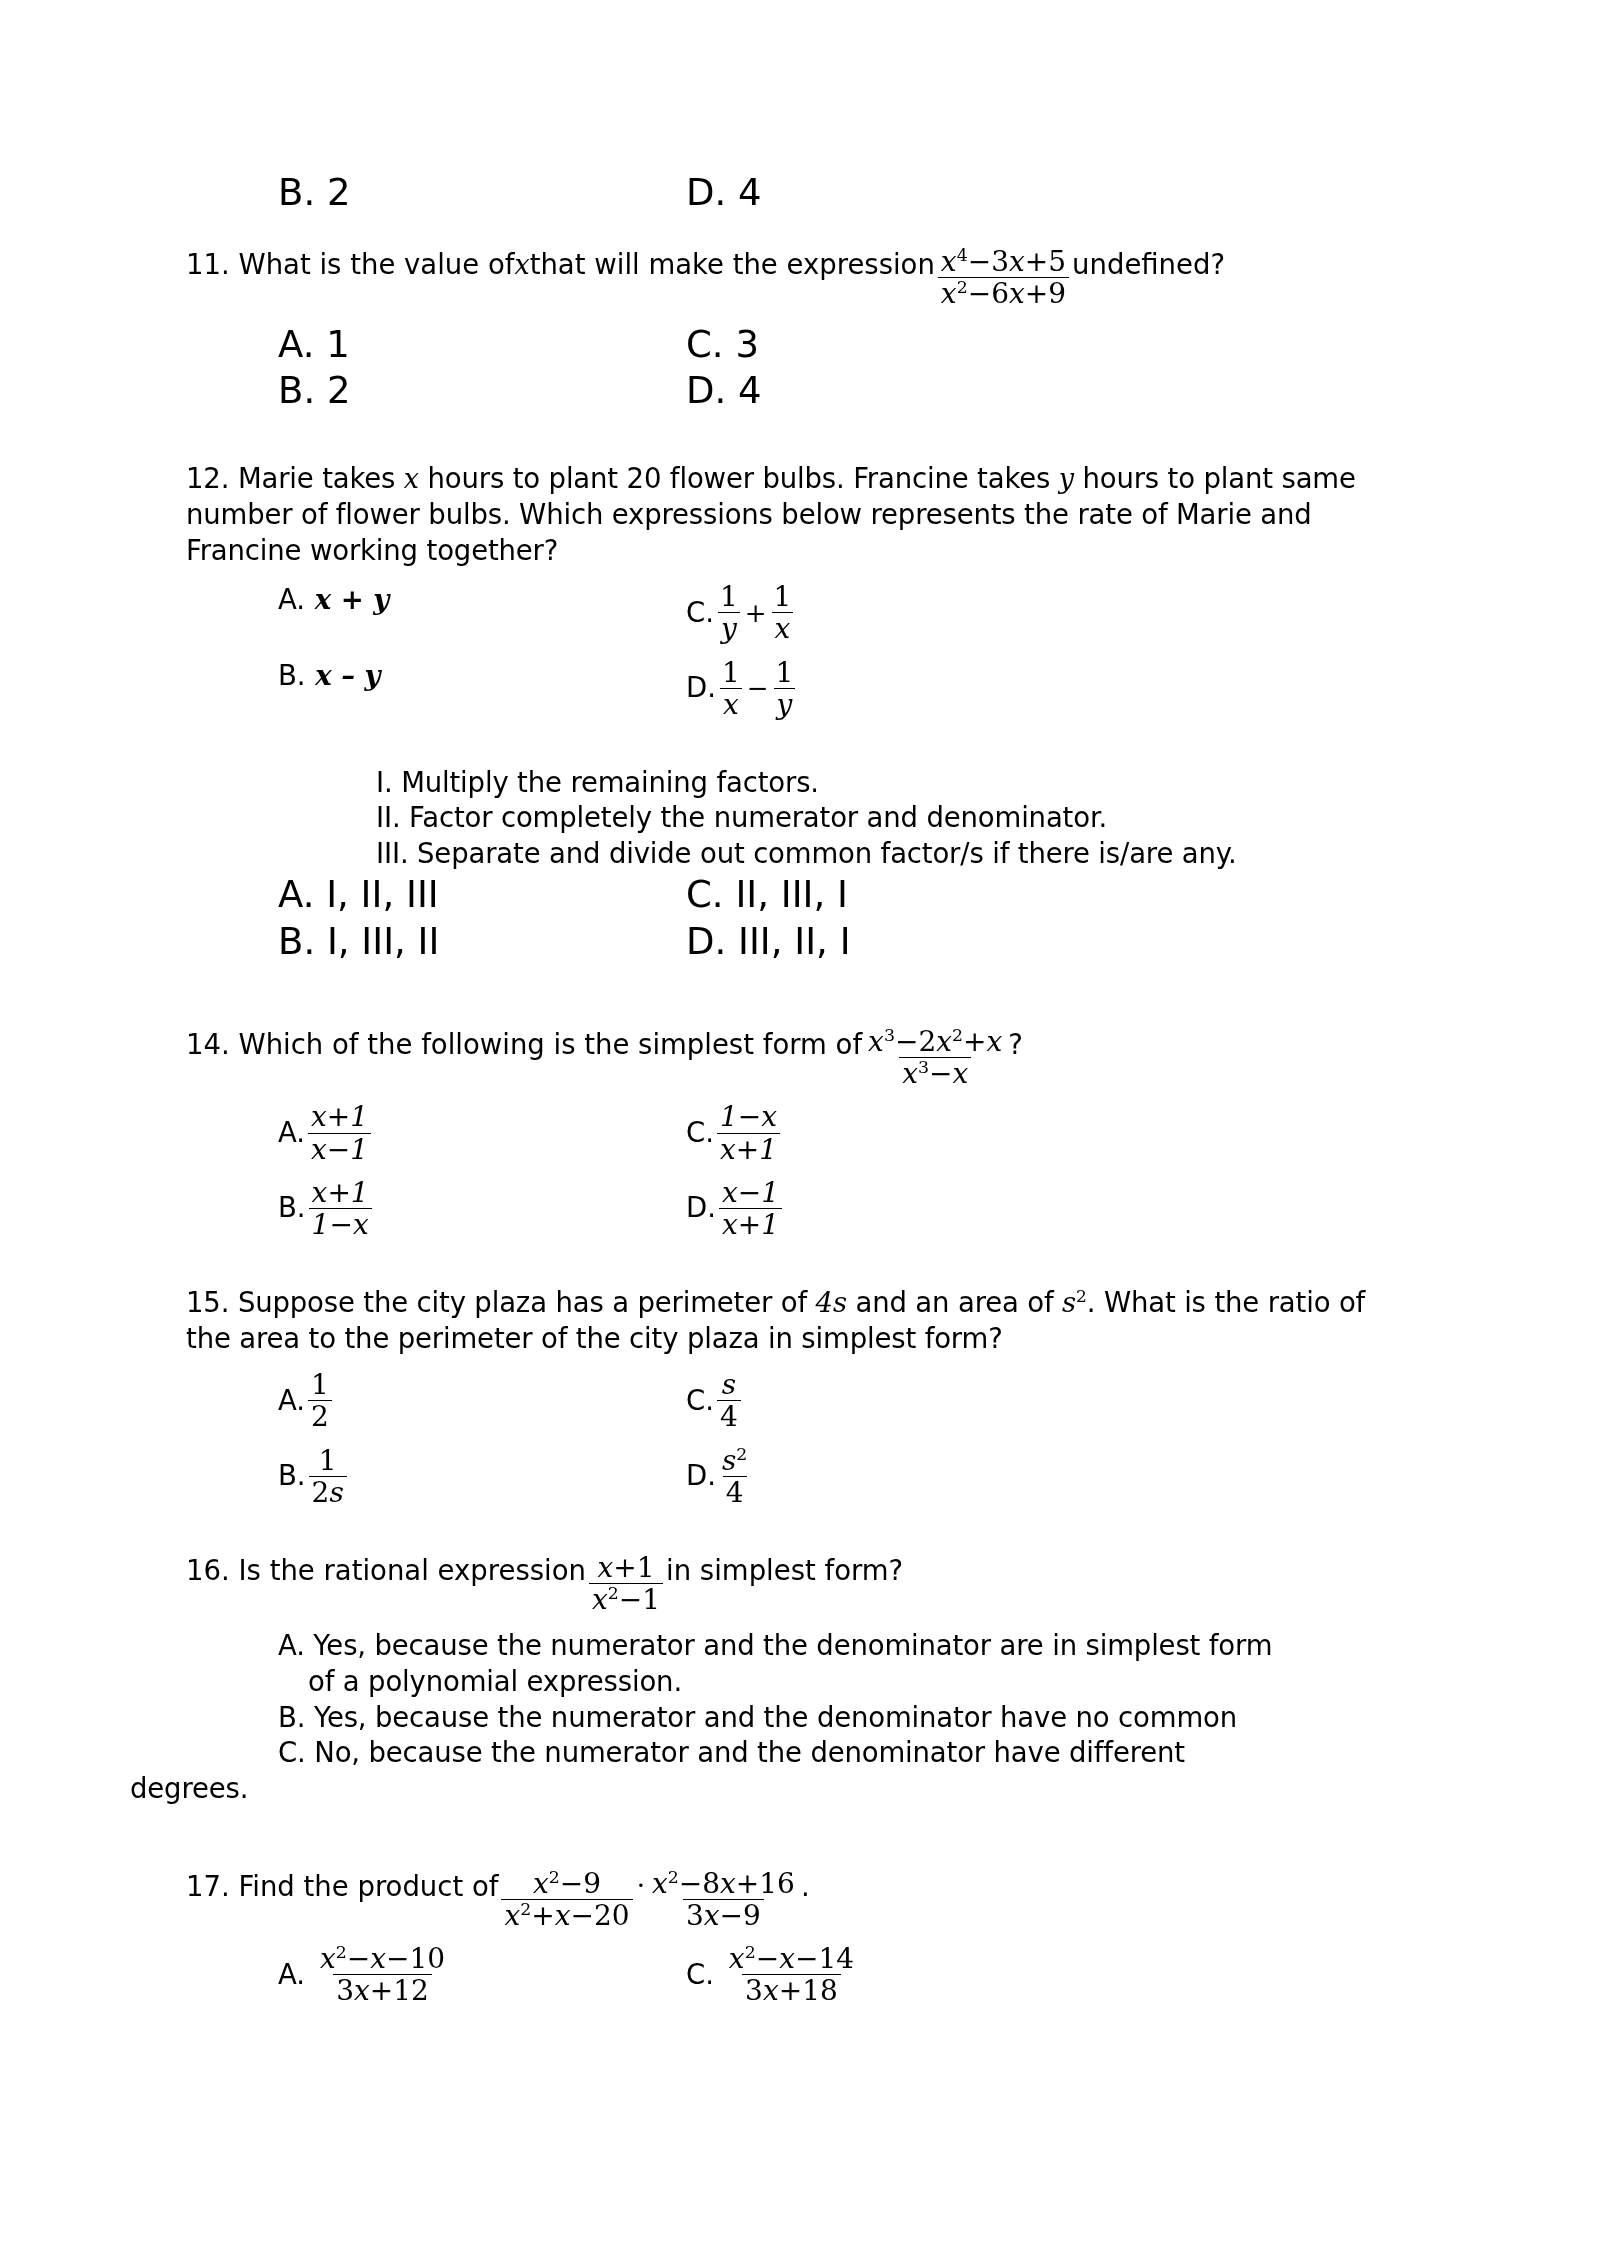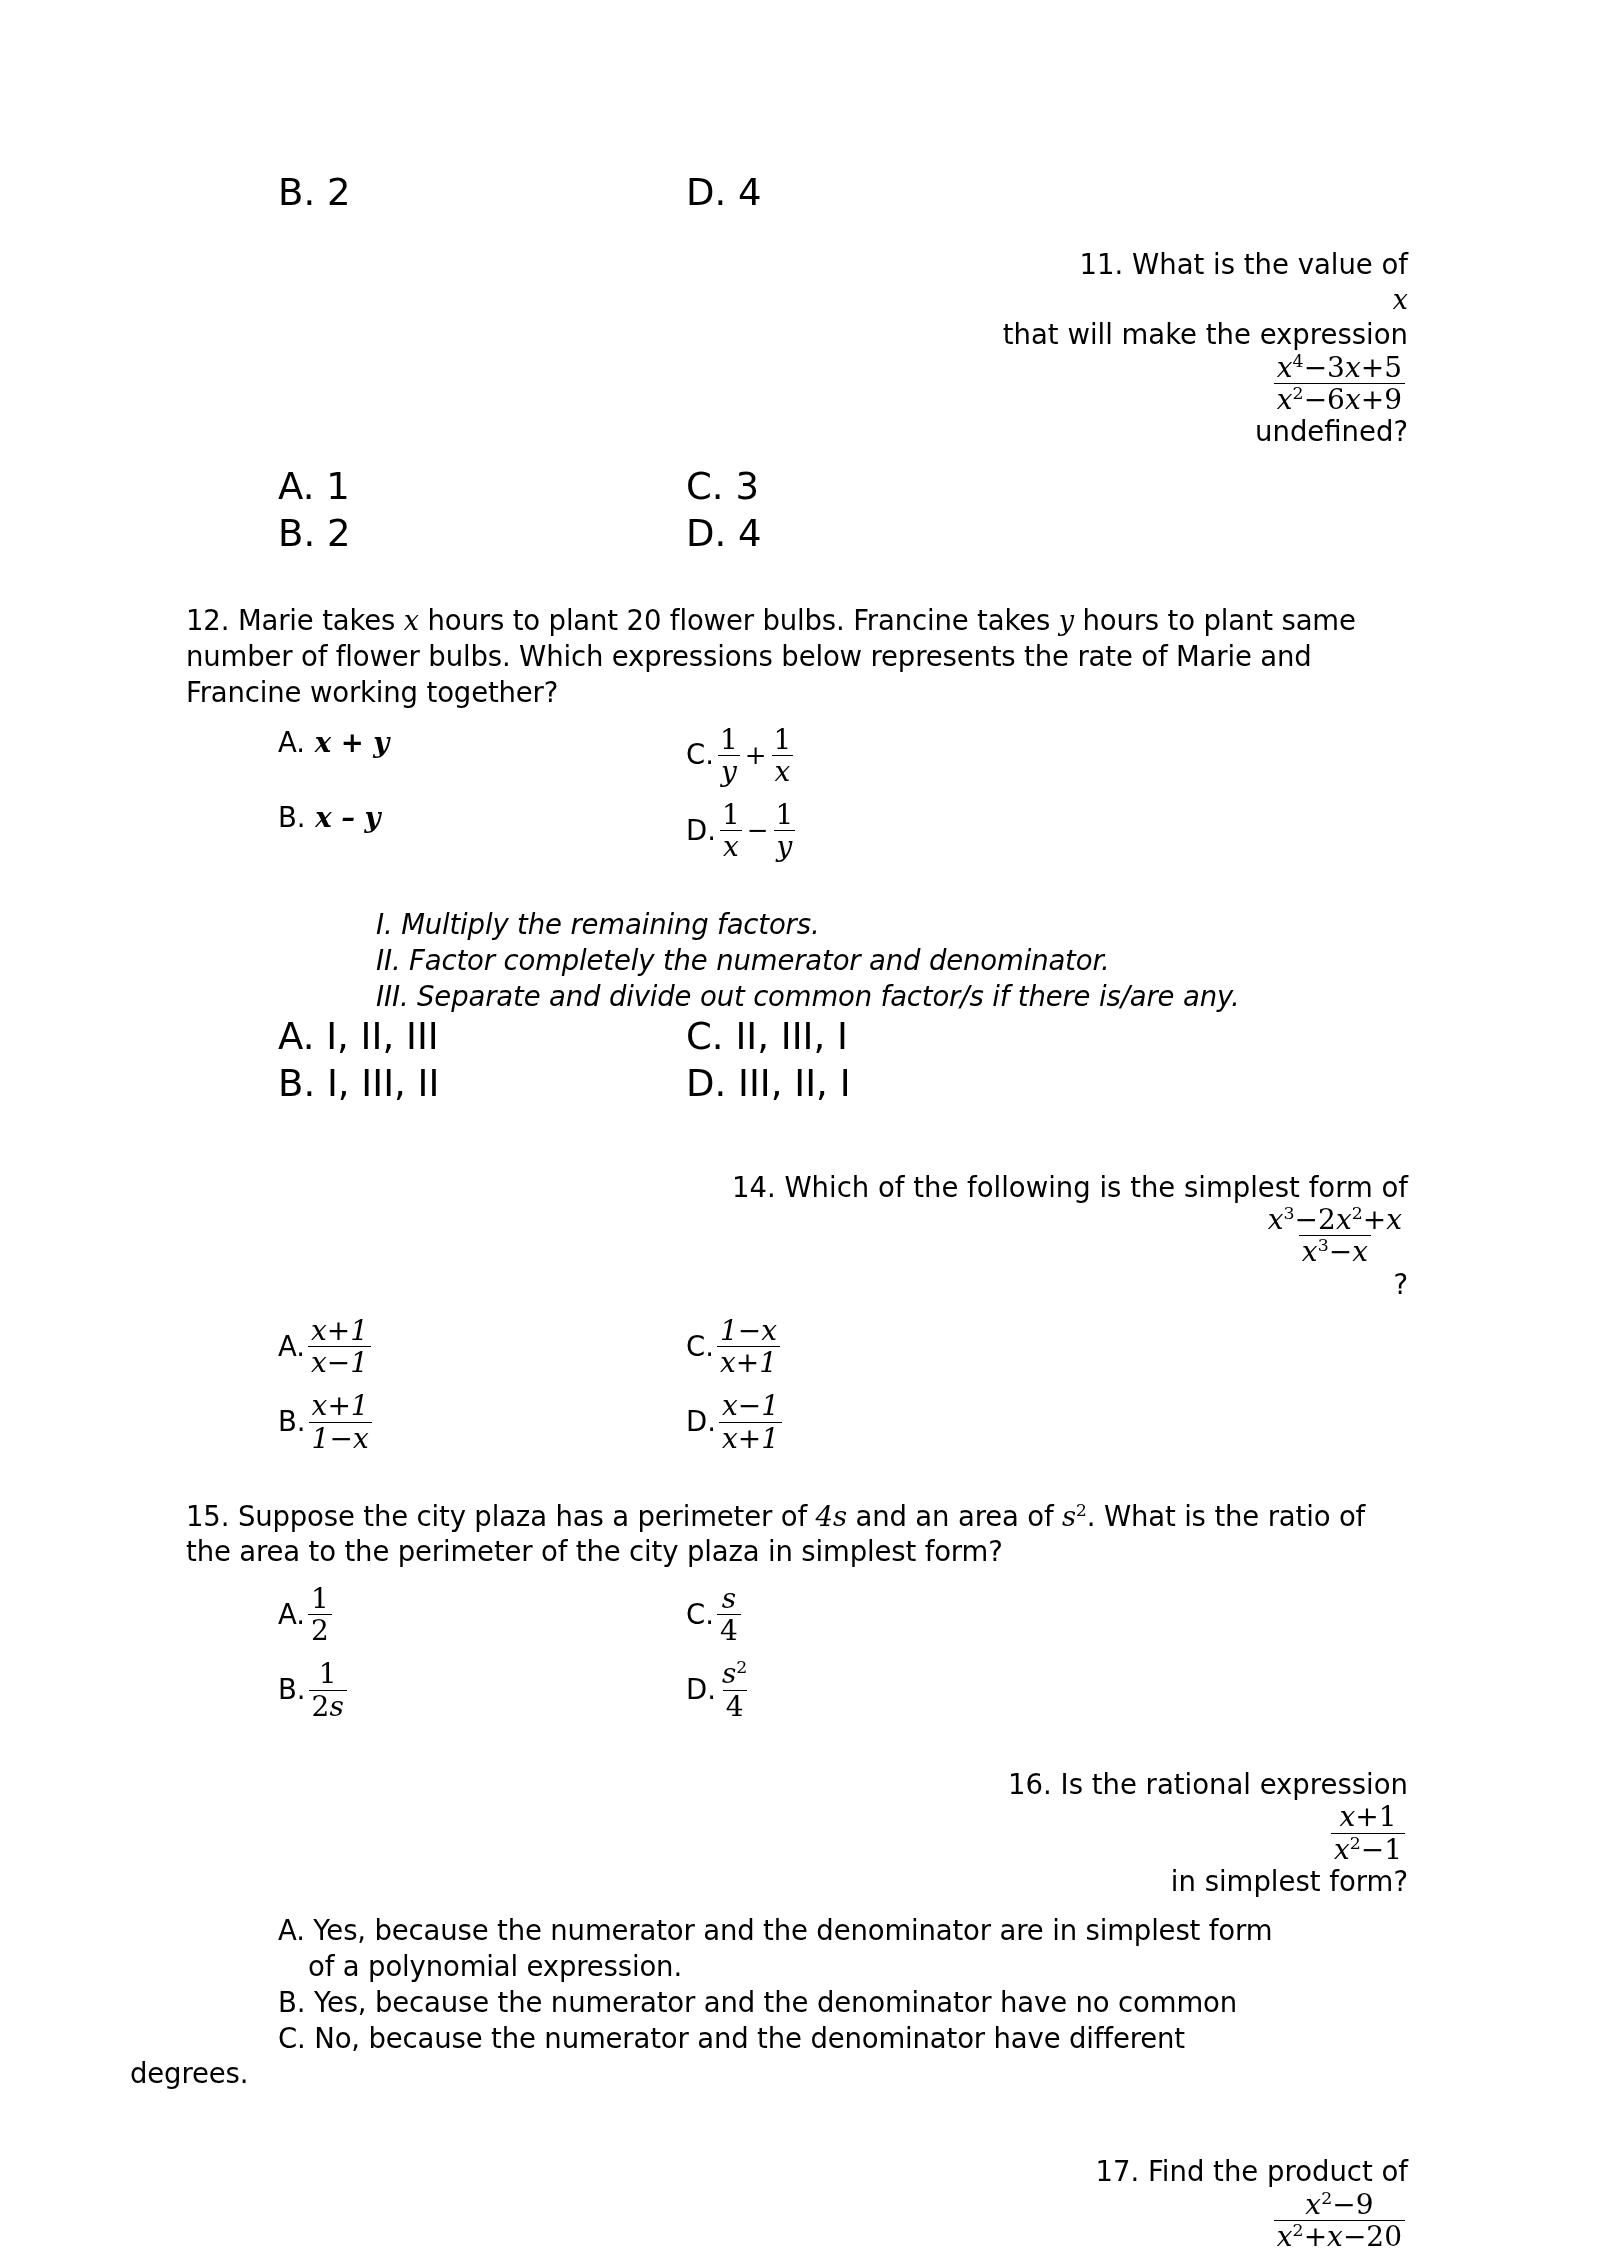--- a/index.html
+++ b/index.html
@@ -31,21 +31,20 @@
 
   
   .qtext {
     font-size: 27.5px;
     line-height: 1.30;
     letter-spacing: -0.15px;
     margin: 0;
   }
   .indent-roman {
     padding-left: 190px;
-    font-style: italic;
   }
   .hang-indent {
     padding-left: 92px;
   }
   .hang-indent-2 {
     padding-left: 122px;
   }
 
   .var { font-style: italic; font-family: "DejaVu Serif", serif; font-size: 27px;}
 
@@ -112,24 +111,23 @@
     line-height: 0;
     font-style: normal;
     font-family: "DejaVu Serif", serif;
   }
   .inline-math {
     font-family: "DejaVu Serif", serif;
     font-style: italic;
   }
   .mathline {
     display: flex;
-    align-items: flex-end;
+    align-items: flex-start;
     font-size: 27.5px;
     line-height: 1.3;
-    flex-direction: column;
   }
   .dot-op {
     font-family: "DejaVu Serif", serif;
     font-size: 26px;
     padding: 0 1px;
   }
 </style>
 </head>
 <body>
 

